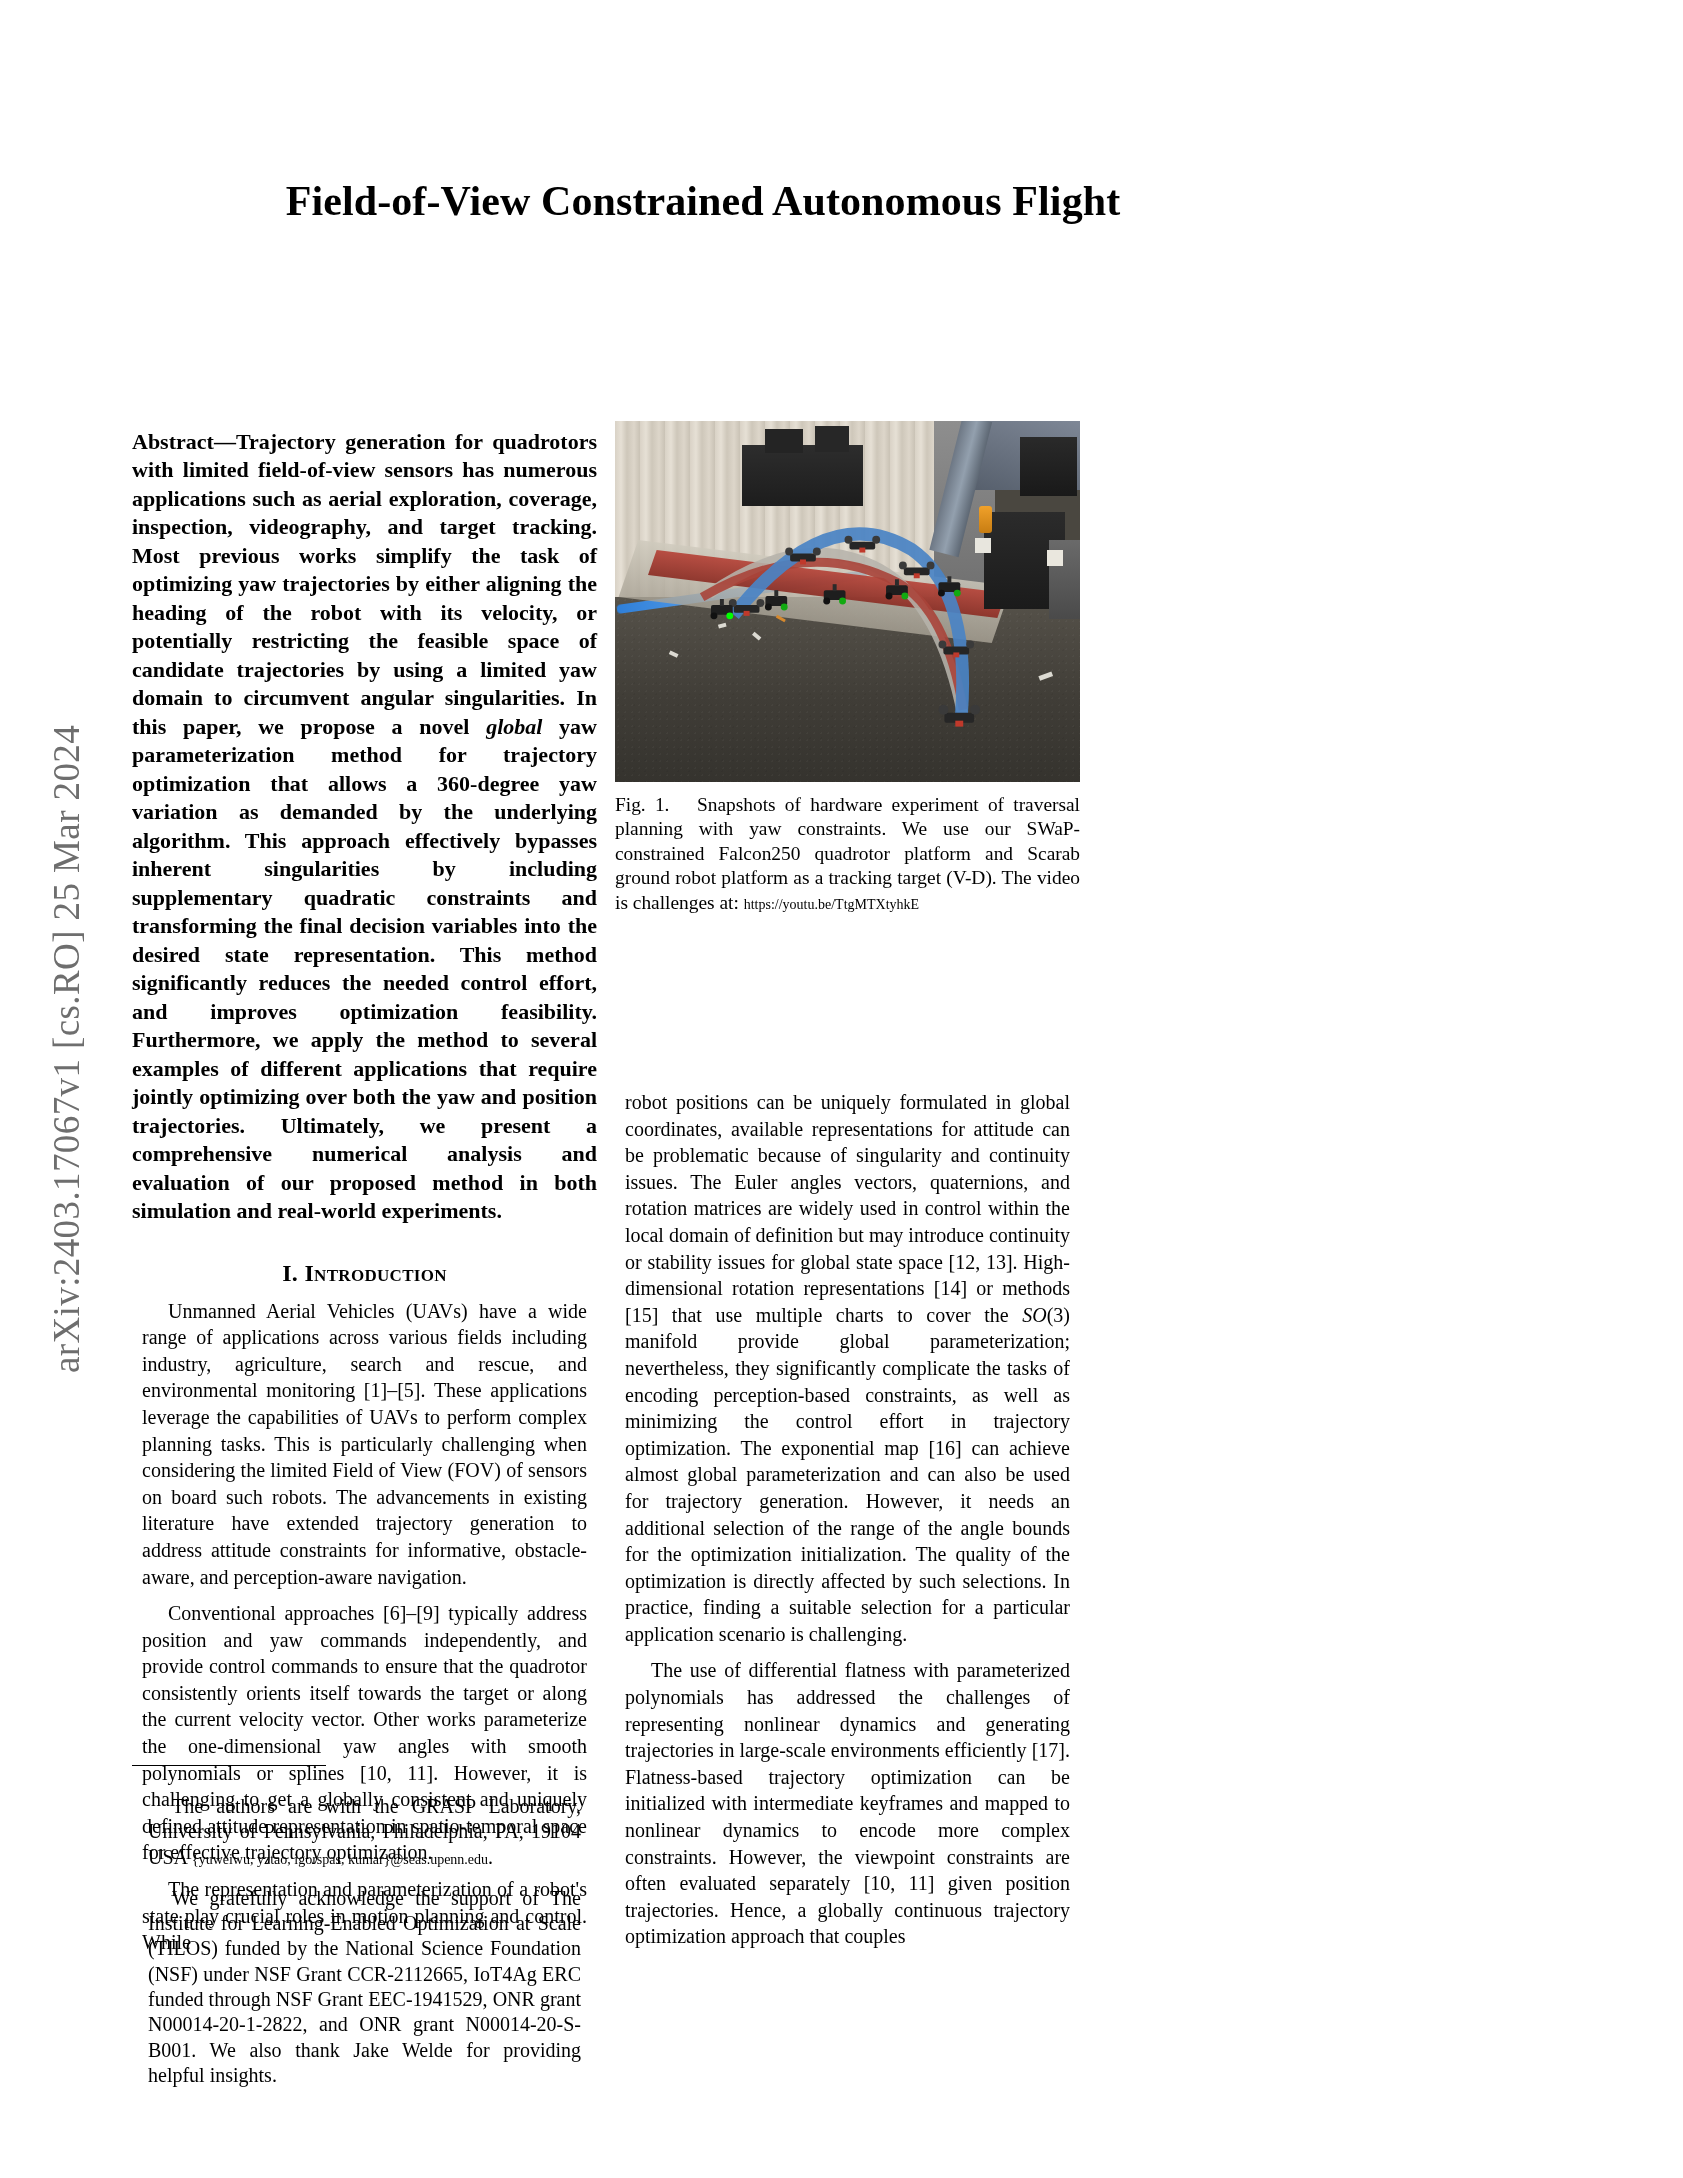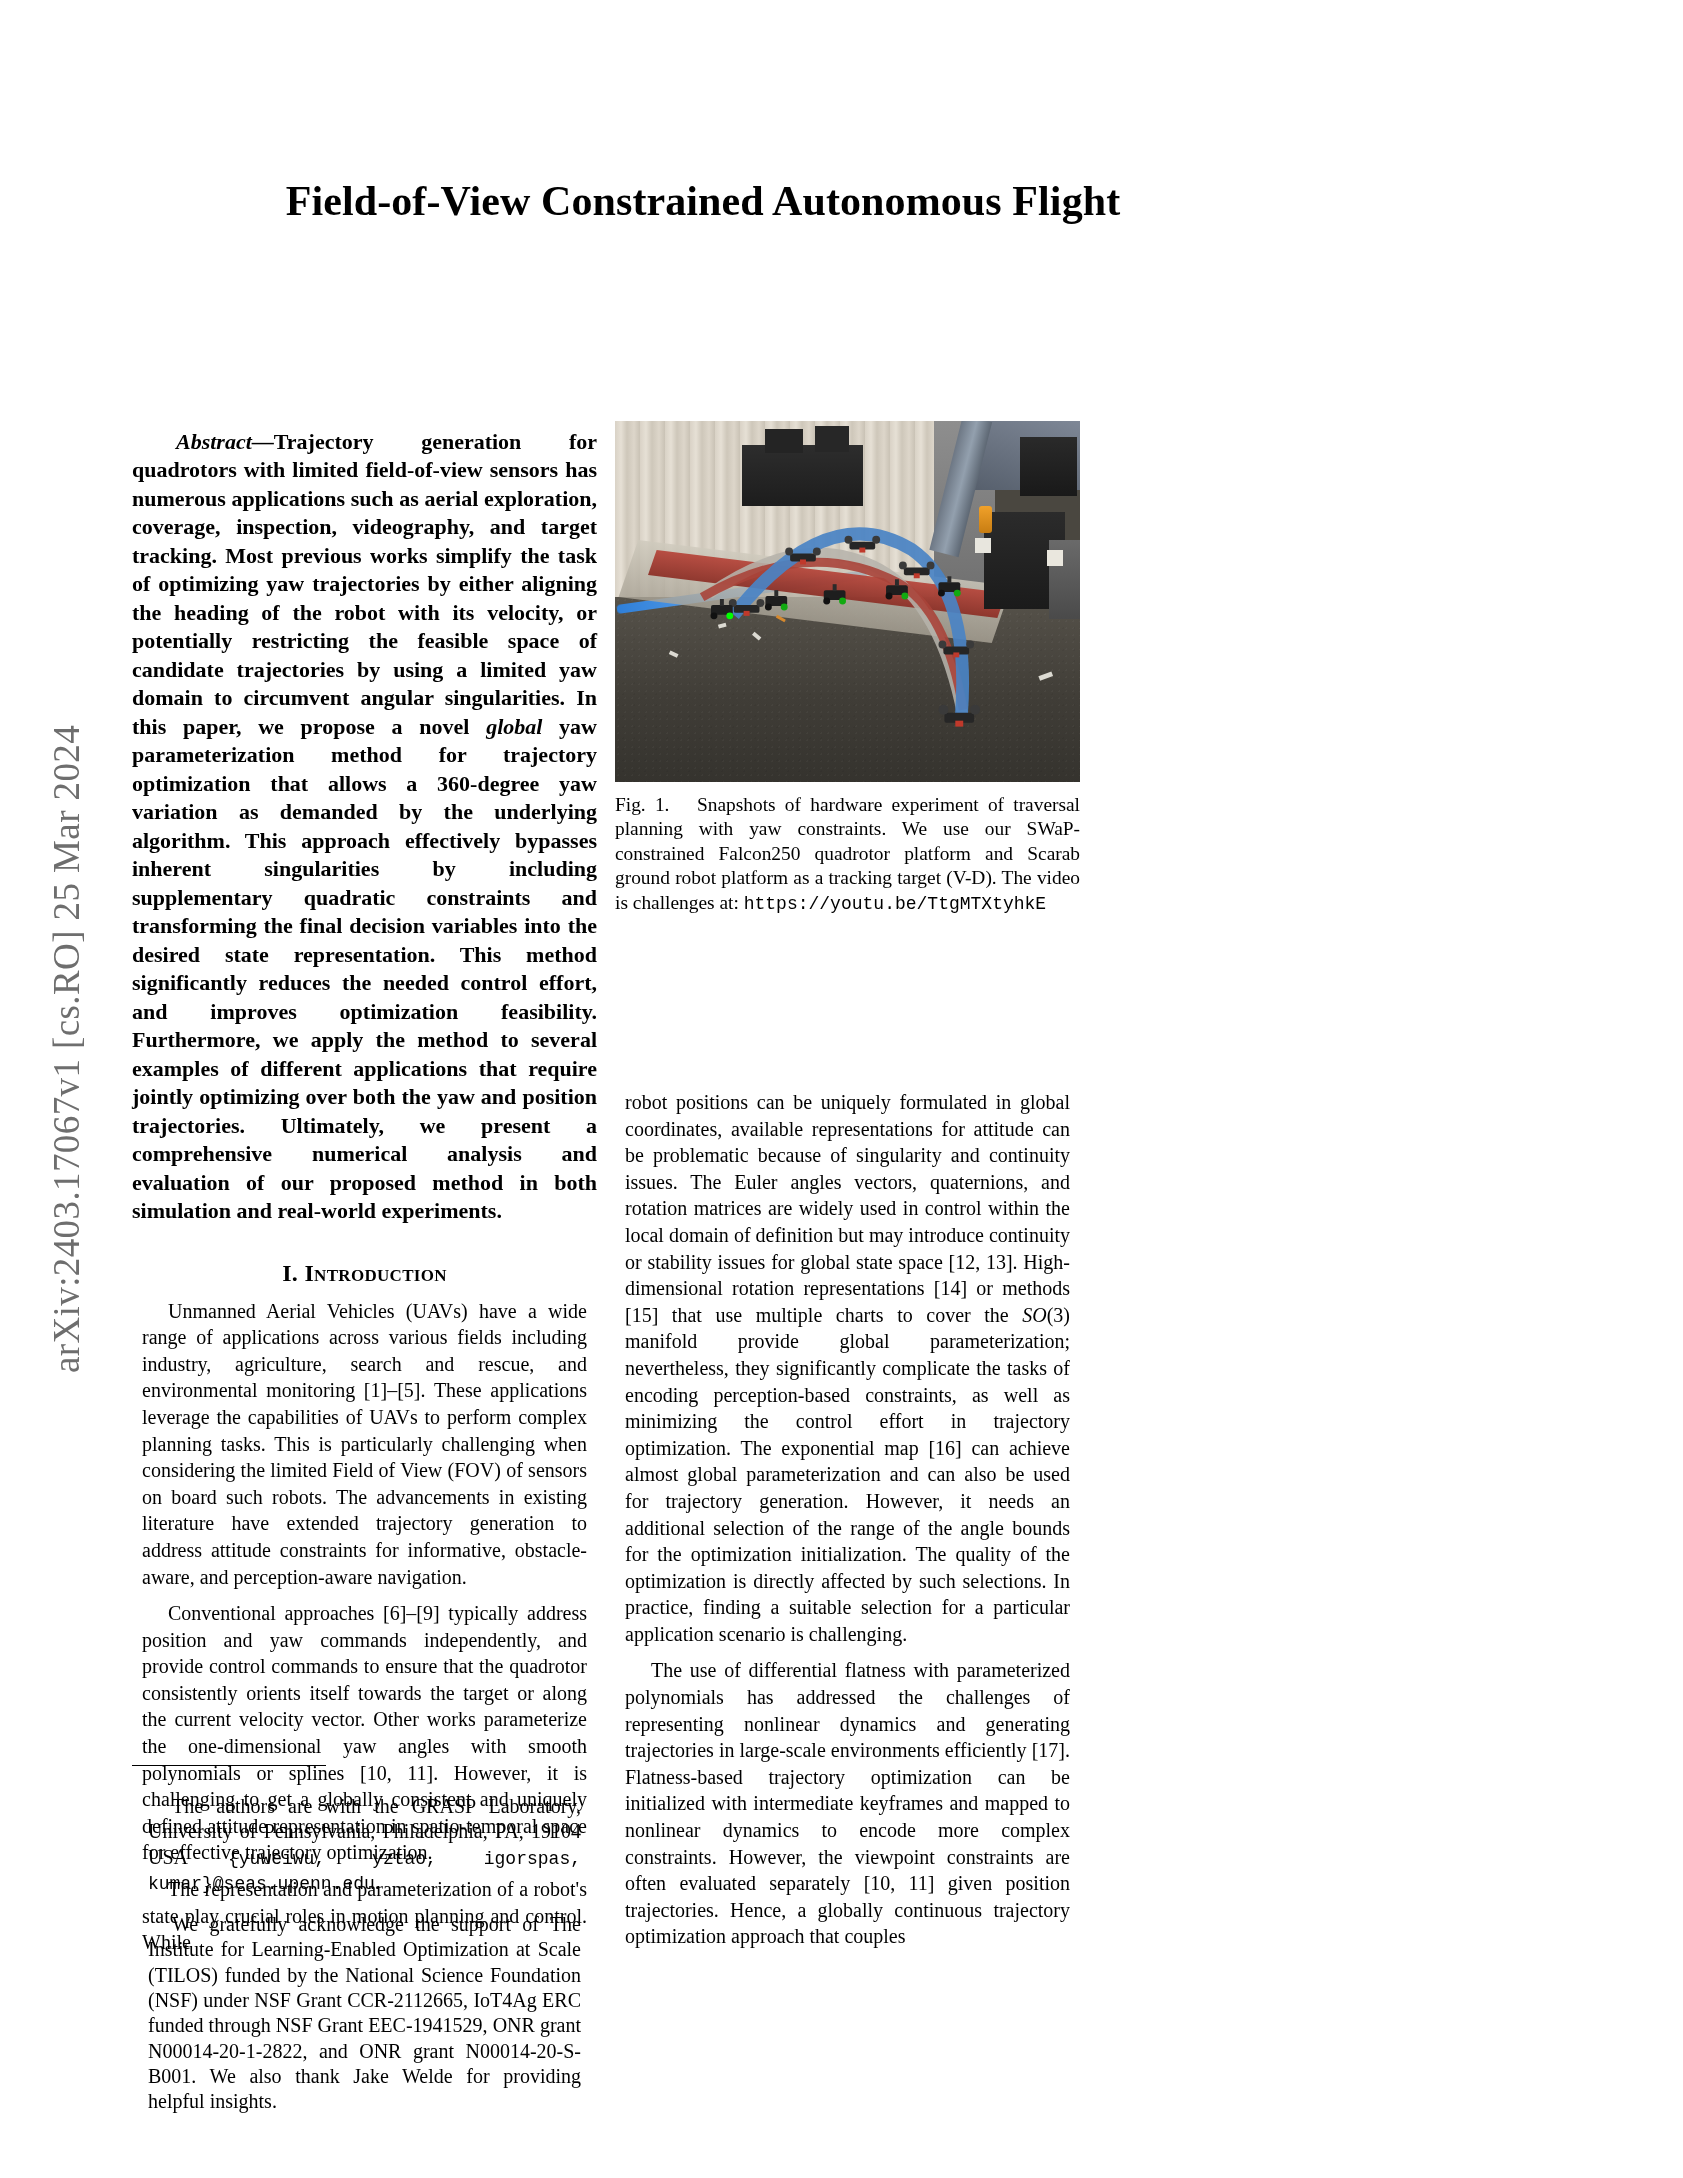--- a/index.html
+++ b/index.html
@@ -75,22 +75,20 @@
     font-size: 22px;
     font-weight: bold;
     line-height: 1.295;
     text-align: justify;
     text-justify: inter-word;
     hyphens: manual;
     margin: 0;
   }
   .abstract .ab-head {
     font-weight: bold;
-    font-style: italic;
-    margin-left: 44px;
   }
   .abstract .it {
     font-style: italic;
   }
 
   .sec-head {
     font-size: 24px;
     text-align: center;
     margin: 34px 0 11px 0;
     font-variant: small-caps;
@@ -253,22 +251,22 @@
   svg.traj { position:absolute; left:0; top:0; width:465px; height:361px; }
 
   .caption {
     margin-top: 11px;
     font-size: 19.4px;
     line-height: 1.26;
     text-align: justify;
   }
   .caption .figlab { }
   .mono {
-    font-family: Liberation Mono, monospace;
-    font-size: 18px;
+    font-family: Liberation Serif, serif;
+    font-size: 14px;
   }
 
   
   .footnote-rule {
     position: absolute;
     left: 132px;
     top: 1765px;
     width: 194px;
     height: 1px;
     background: #000;

